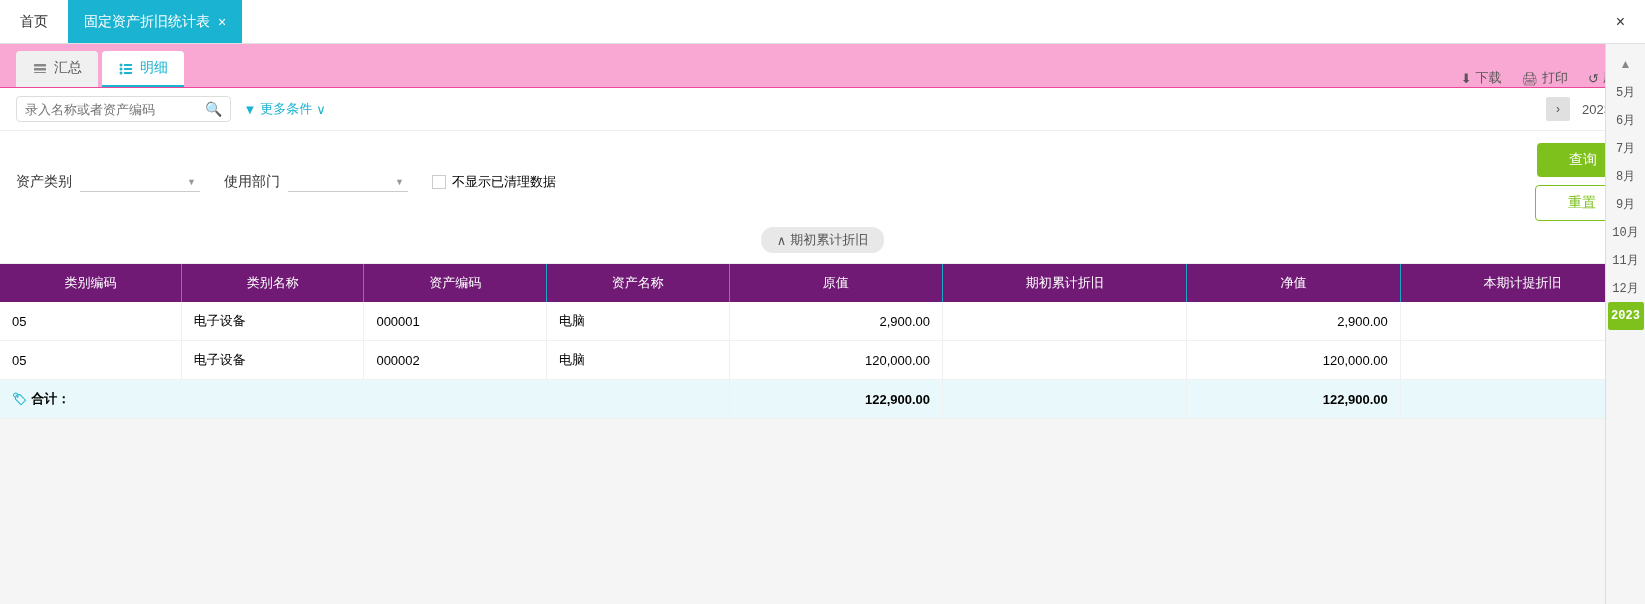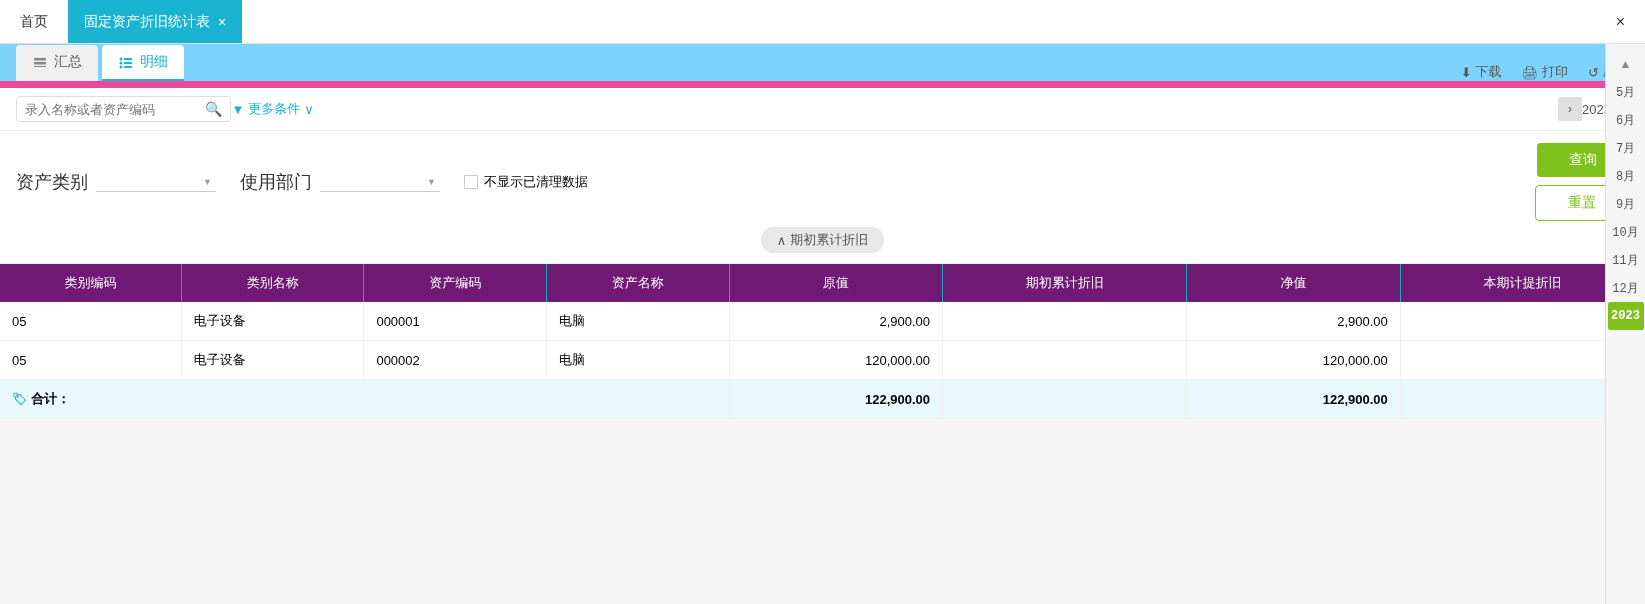--- a/index.html
+++ b/index.html
@@ -63,22 +63,22 @@
       padding-right: 20px;
       color: #333;
       font-size: 16px;
       cursor: pointer;
     }
 
     
     .tabs-row {
       display: flex;
       align-items: flex-end;
-      background: #7dd3fc;
-      border-bottom: 7px solid #ec4899;
+      background: #f9a8d4;
+      border-bottom: 1px solid #ec4899;
       height: 44px;
       padding: 0 16px;
       gap: 4px;
       position: relative;
     }
     .tab-item {
       display: flex;
       align-items: center;
       gap: 6px;
       padding: 0 16px;
@@ -118,20 +118,21 @@
       color: #555;
     }
 
     
     .search-bar {
       display: flex;
       align-items: center;
       background: #fff;
       padding: 8px 16px;
       border-bottom: 1px solid #eee;
+      gap: 12px;
     }
     .search-input-wrap {
       display: flex;
       align-items: center;
       border: 1px solid #ddd;
       border-radius: 4px;
       padding: 4px 8px;
       background: #fff;
       min-width: 200px;
     }
@@ -186,21 +187,21 @@
       gap: 24px;
       flex-wrap: wrap;
     }
     .filter-item {
       display: flex;
       align-items: center;
       gap: 8px;
     }
     .filter-label {
       color: #333;
-      font-size: 18px;
+      font-size: 14px;
       white-space: nowrap;
     }
     .filter-select {
       border: none;
       border-bottom: 1px solid #ccc;
       background: transparent;
       padding: 2px 20px 2px 4px;
       font-size: 13px;
       color: #333;
       min-width: 120px;

